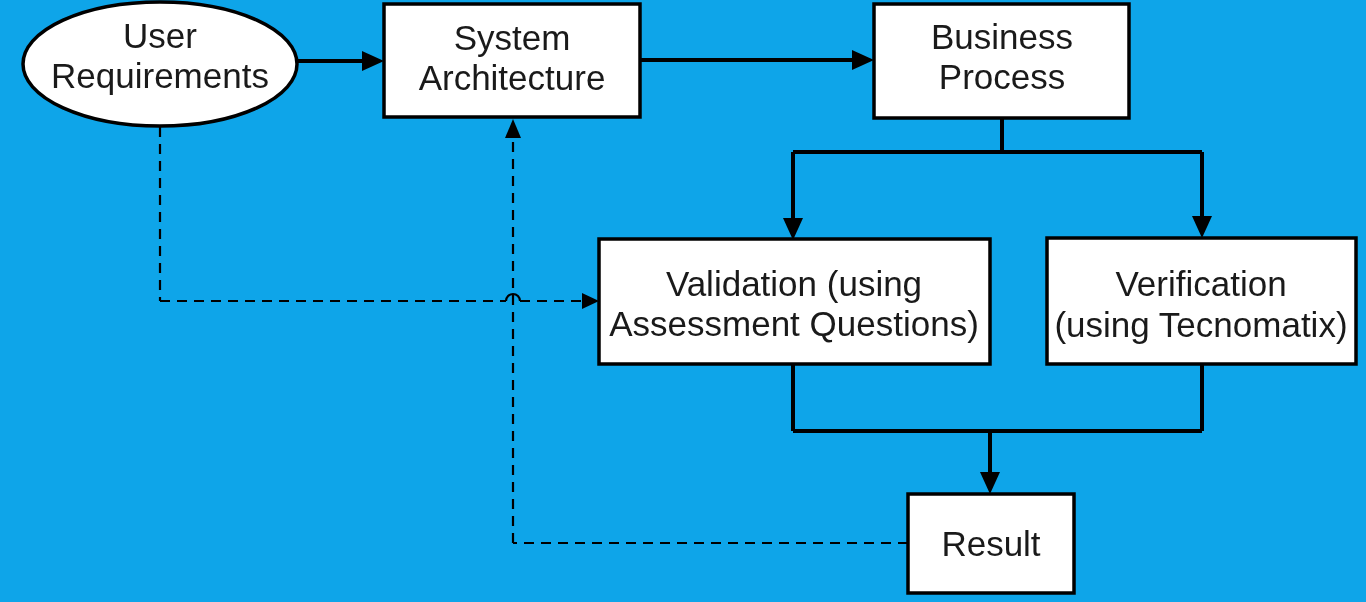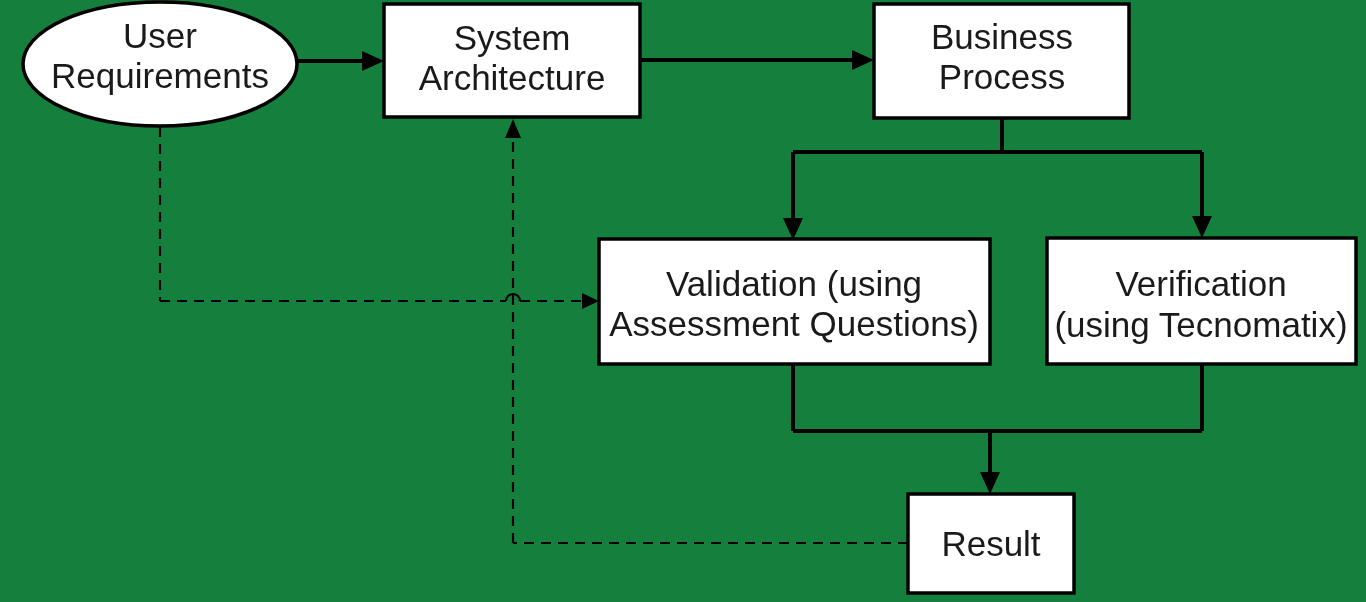--- a/index.html
+++ b/index.html
@@ -4,21 +4,21 @@
 <style>
   html, body {
     margin: 0;
     padding: 0;
     background: #ffffff;
   }
   .canvas {
     position: relative;
     width: 1366px;
     height: 602px;
-    background: #15803d;
+    background: #0ea5e9;
     overflow: hidden;
   }
   svg text {
     font-family: "Liberation Sans", "DejaVu Sans", sans-serif;
     font-size: 35px;
     fill: #1a1a1a;
   }
 </style>
 </head>
 <body>

